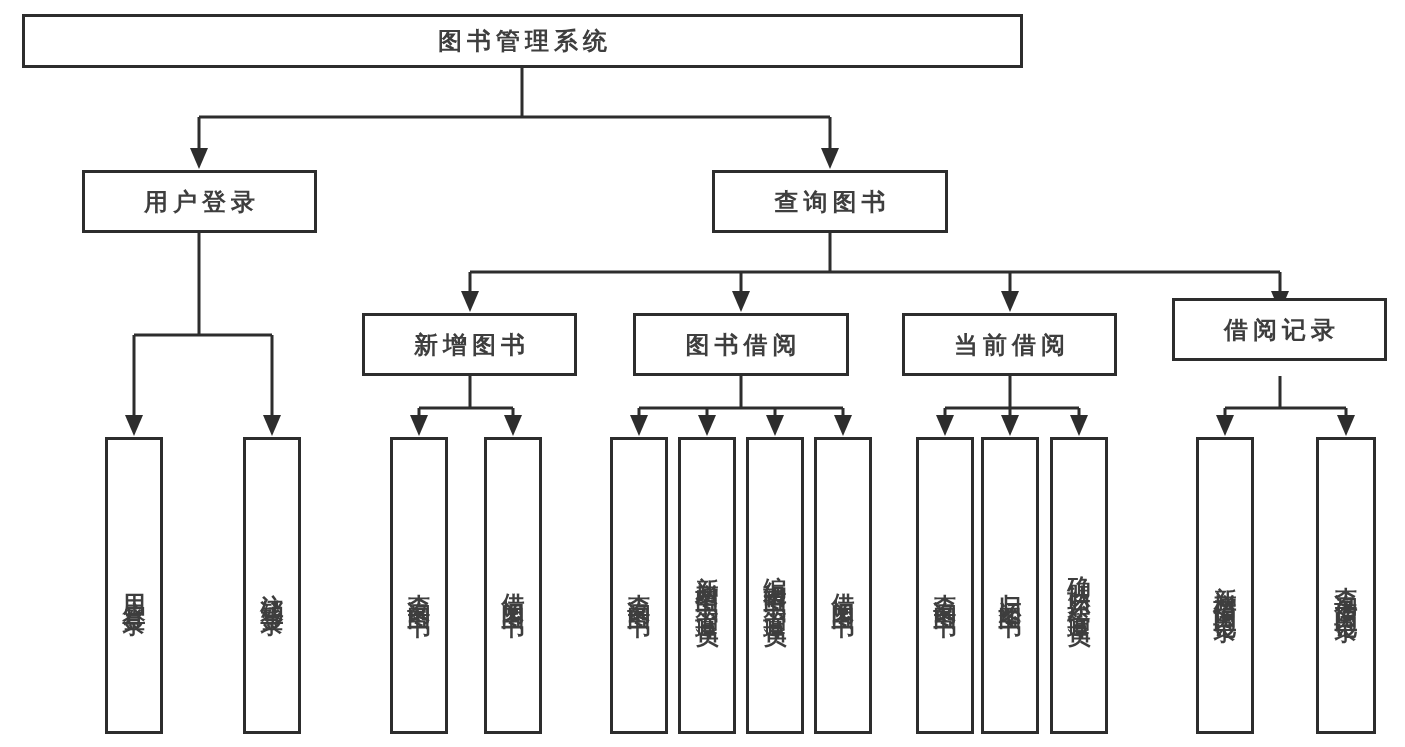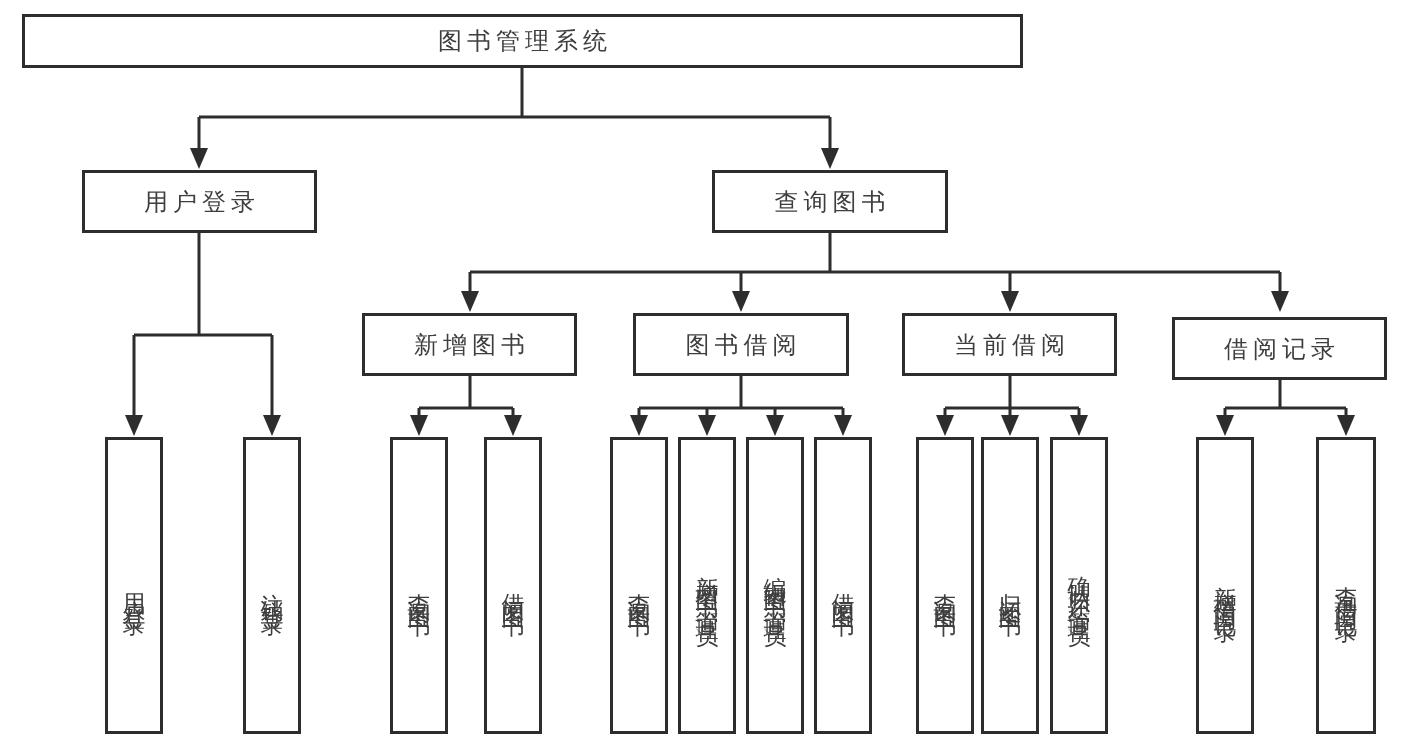--- a/index.html
+++ b/index.html
@@ -4,20 +4,21 @@
 <style>
   * { box-sizing: border-box; }
   html, body { margin: 0; padding: 0; background: #ffffff; }
   .canvas {
     position: relative;
     width: 1405px;
     height: 747px;
     background: #ffffff;
     font-family: "Liberation Sans", "DejaVu Sans", sans-serif;
     overflow: hidden;
+    font-weight: bold;
   }
   .connector-layer {
     position: absolute;
     left: 0; top: 0;
     width: 1405px; height: 747px;
   }
   .connector-layer path {
     fill: none;
     stroke: #2d2d2d;
     stroke-width: 3;
@@ -121,21 +122,21 @@
 
   <div class="box h" style="left:362px; top:313px; width:215px; height:63px">
     <span class="lbl">新增图书</span>
   </div>
   <div class="box h" style="left:902px; top:313px; width:215px; height:63px">
     <span class="lbl">当前借阅</span>
   </div>
   <div class="box h" style="left:633px; top:313px; width:216px; height:63px">
     <span class="lbl">图书借阅</span>
   </div>
-  <div class="box h" style="left:1172px; top:317px; width:215px; height:63px">
+  <div class="box h" style="left:1172px; top:298px; width:215px; height:63px">
     <span class="lbl">借阅记录</span>
   </div>
 
   <div class="box v" style="left:105px; top:437px; width:58px; height:297px">
     <span class="lbl">用户登录</span>
   </div>
   <div class="box v" style="left:243px; top:437px; width:58px; height:297px">
     <span class="lbl">注销登录</span>
   </div>
 

